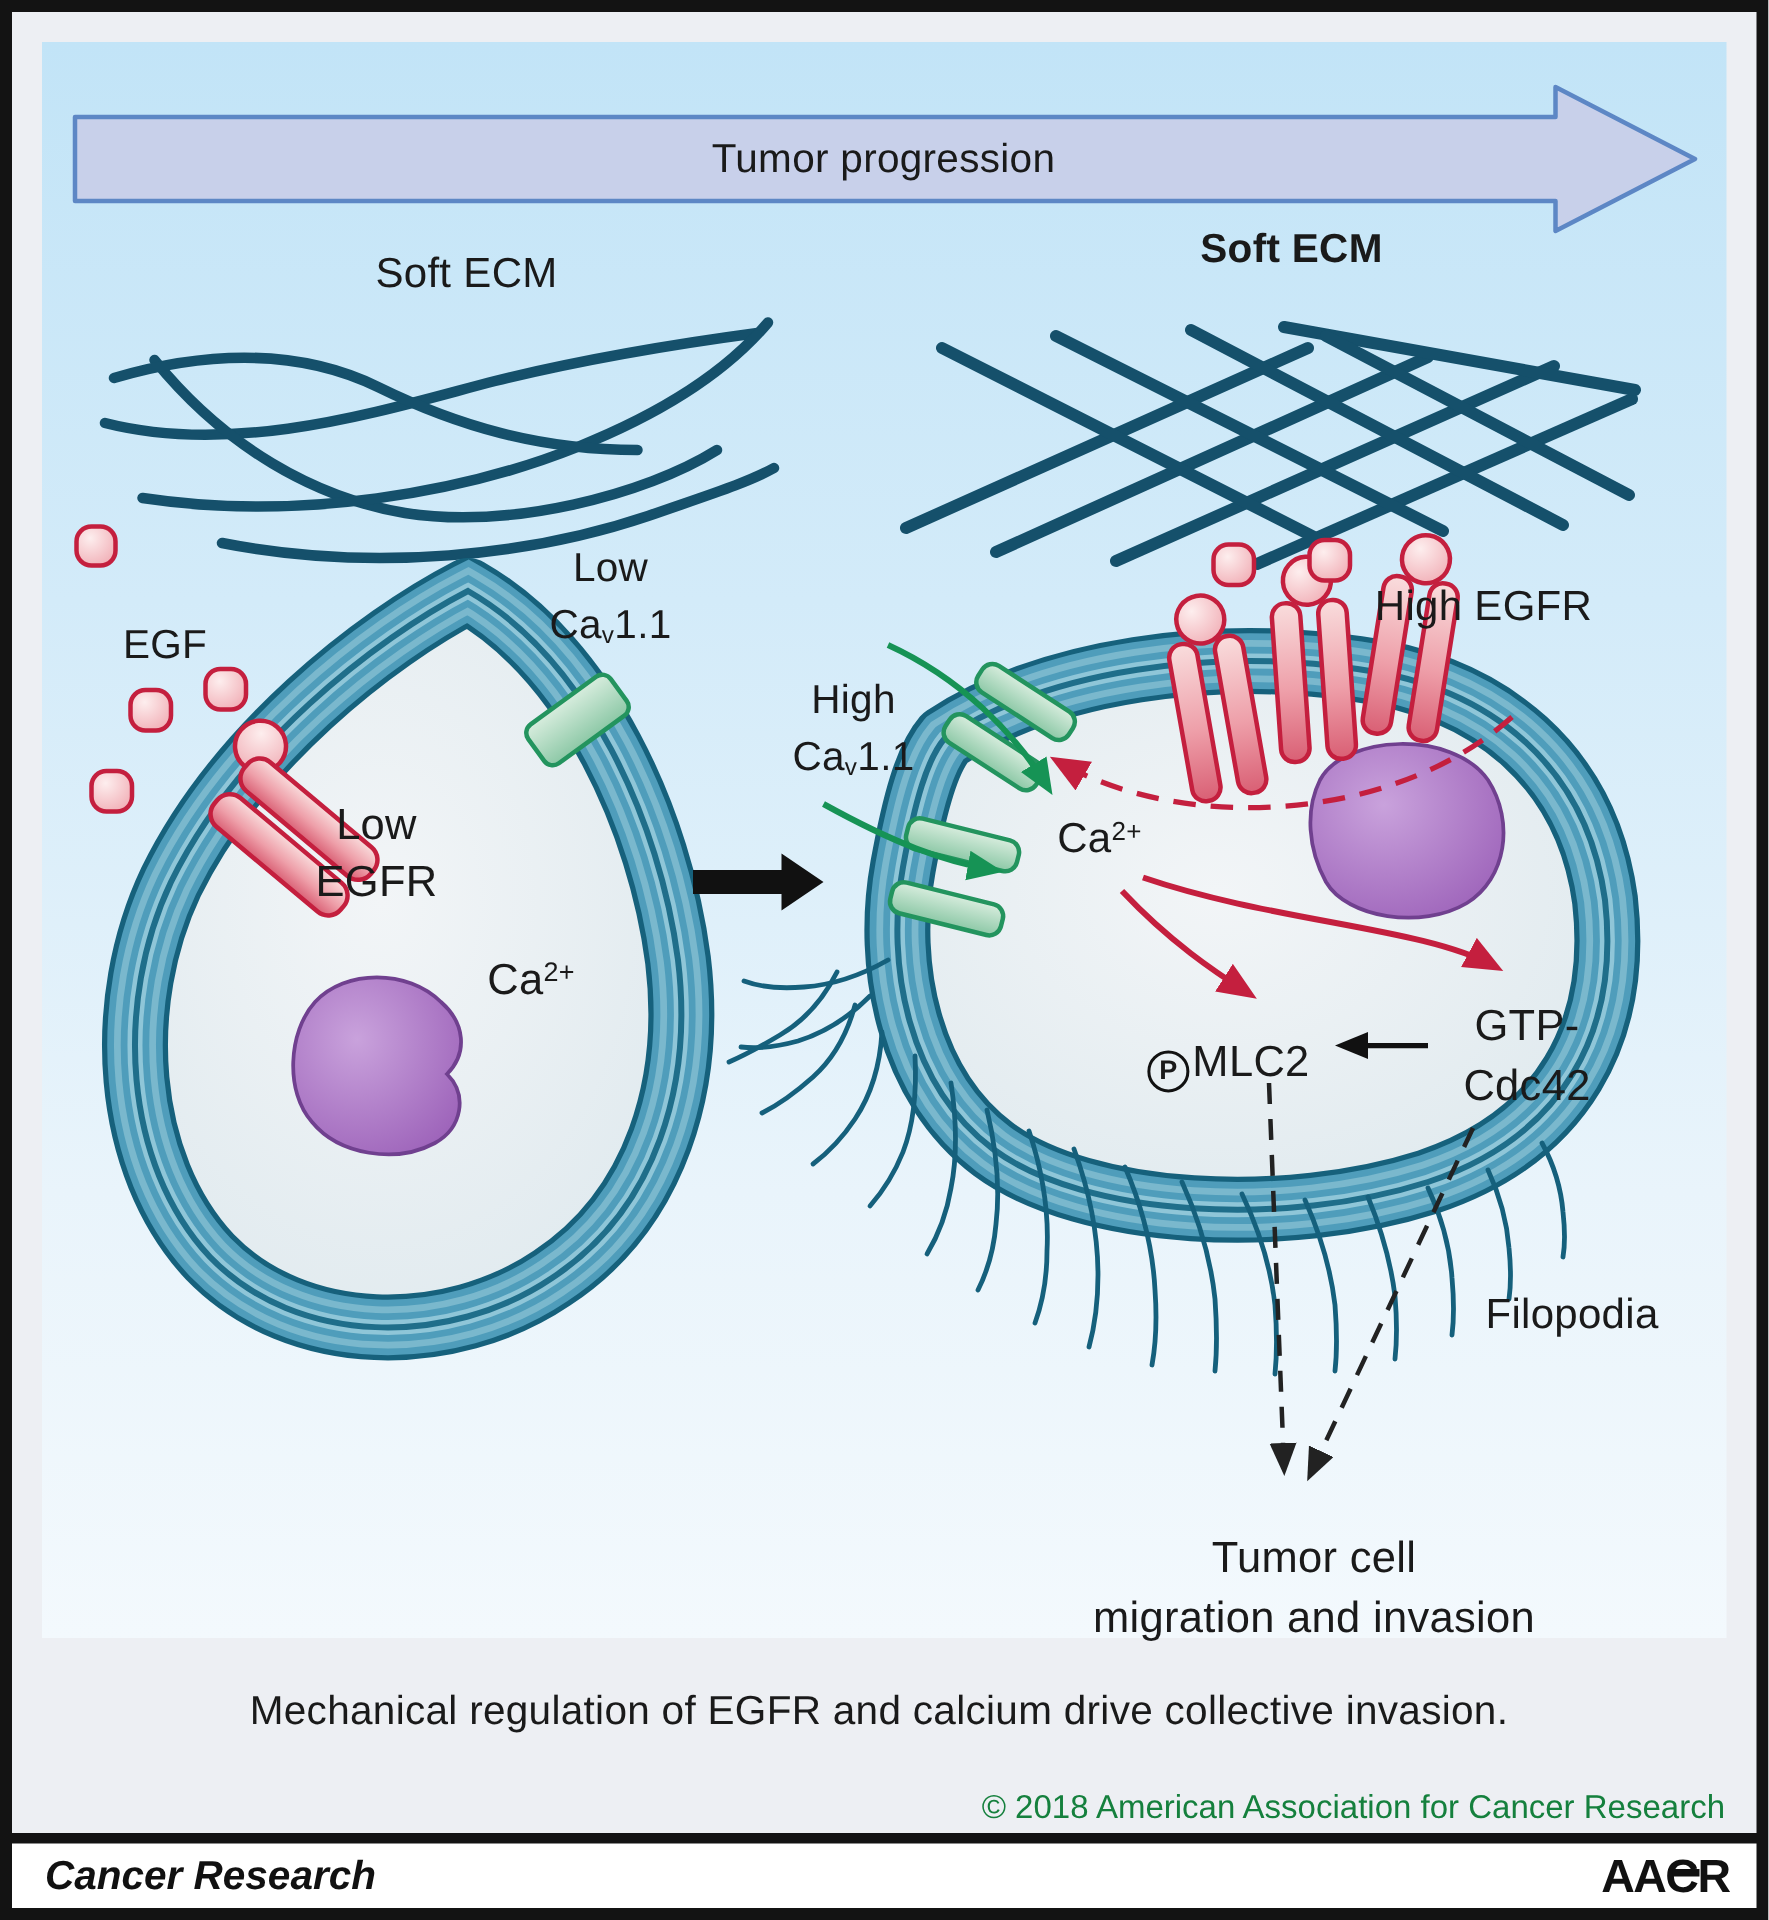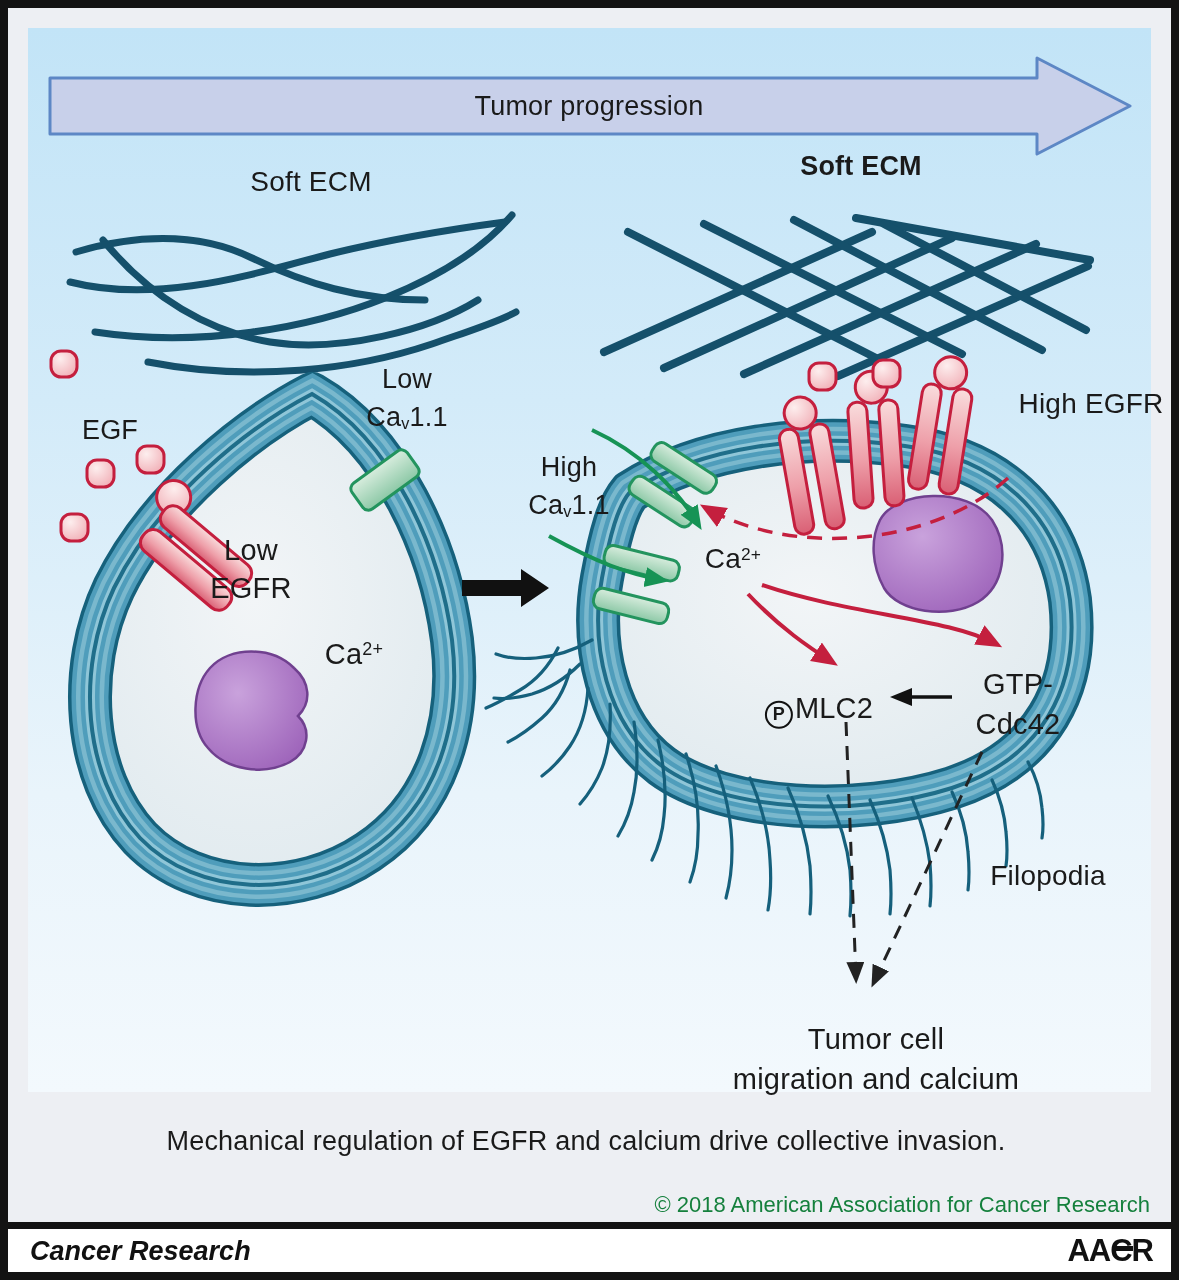--- a/index.html
+++ b/index.html
@@ -241,36 +241,36 @@
 
   <div class="lbl" style="left:569px;top:489px;font-size:27px;line-height:38px;">
     <span>High</span><br>
     <span>Ca</span><sub>v</sub><span>1.1</span>
   </div>
 
   <div class="lbl" style="left:733px;top:559px;font-size:28px;">
     <span>Ca</span><sup>2+</sup>
   </div>
 
-  <div class="lbl" style="left:1091px;top:404px;font-size:28px;">High EGFR</div>
+  <div class="lbl" style="left:989px;top:404px;font-size:28px;">High EGFR</div>
 
   <div class="lbl" style="left:819px;top:710px;font-size:29px;font-weight:500;">
     <span class="pcircle">P</span><span>MLC2</span>
   </div>
 
   <div class="lbl" style="left:1018px;top:704px;font-size:29px;line-height:40px;">
     <span>GTP-</span><br>
     <span>Cdc42</span>
   </div>
 
   <div class="lbl" style="left:1048px;top:876px;font-size:28px;">Filopodia</div>
 
   <div class="lbl" style="left:876px;top:1059px;font-size:29px;line-height:40px;">
     <span>Tumor cell</span><br>
-    <span>migration and calcium</span>
+    <span>migration and invasion</span>
   </div>
 
   <div class="lbl caption" style="left:586px;top:1141px;">Mechanical regulation of EGFR and calcium drive collective invasion.</div>
 
   <div class="copyright">© 2018 American Association for Cancer Research</div>
 
   <div class="journal">Cancer Research</div>
 
   <div class="aacr">
     <span>AACR</span>

